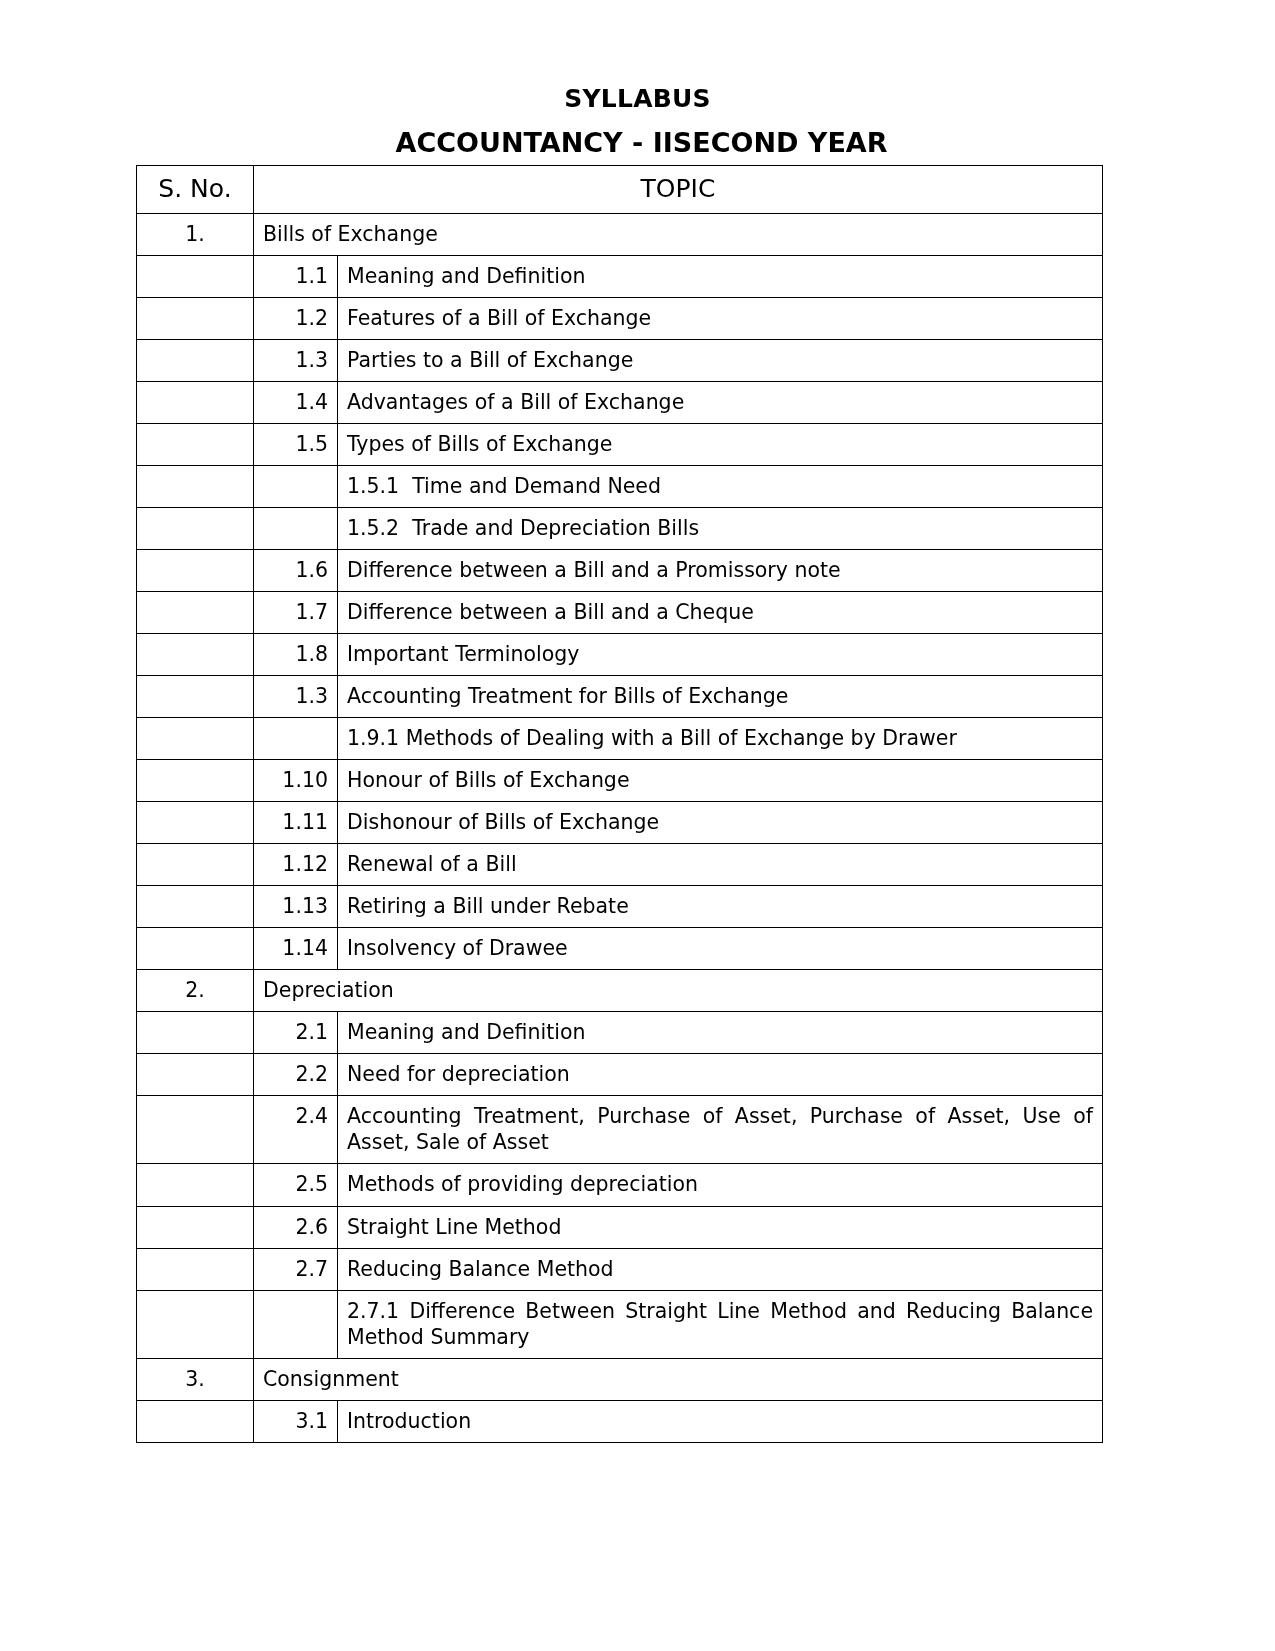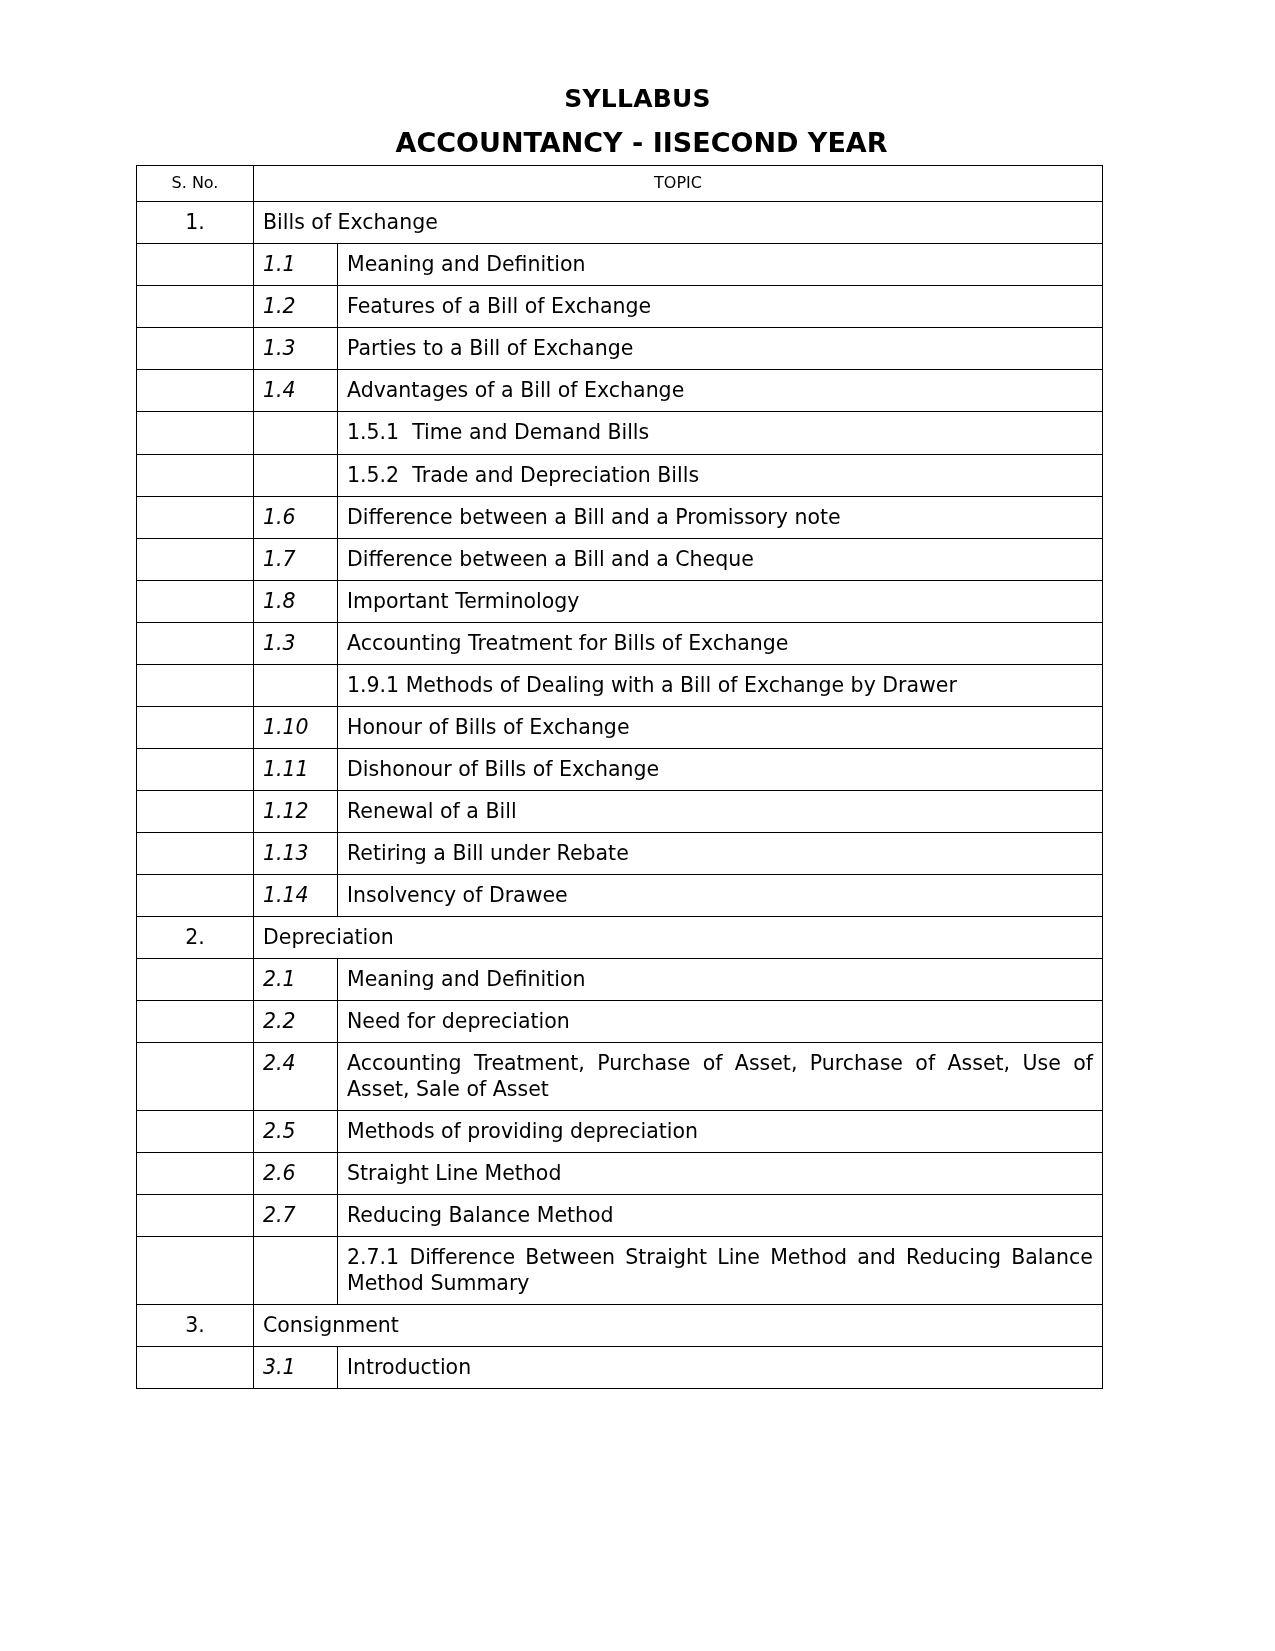--- a/index.html
+++ b/index.html
@@ -65,38 +65,37 @@
     line-height: 1.27;
     font-weight: normal;
   }
   col.c-sno { width: 117px; }
   col.c-num { width: 84px; }
   col.c-topic { width: 765px; }
 
   .hdr td {
     text-align: center;
     font-weight: bold;
-    font-size: 16px;
+    font-size: 25px;
     padding-top: 8px;
     padding-bottom: 13px;
     margin-left: 28px;
   }
   td.sno {
     text-align: center;
     font-weight: bold;
   }
   td.chapter {
     font-weight: bold;
     padding-top: 9px;
     padding-bottom: 12px;
   }
   td.num {
-    text-align: left;
+    text-align: right;
     padding-left: 11px;
-    font-style: italic;
   }
   td.topic {
     text-align: justify;
     text-align-last: left;
     padding-right: 14px;
     padding-left: 11px;
   }
   td.topic-sub {
     text-align: justify;
     text-align-last: left;
@@ -149,22 +148,27 @@
             <td class="num">1.3</td>
             <td class="topic">Parties to a Bill of Exchange</td>
           </tr>
           <tr>
             <td class="empty">&nbsp;</td>
             <td class="num">1.4</td>
             <td class="topic">Advantages of a Bill of Exchange</td>
           </tr>
           <tr>
             <td class="empty">&nbsp;</td>
-            <td class="empty">&nbsp;</td>
-            <td class="topic-sub nowrapspace">1.5.1  Time and Demand Bills</td>
+            <td class="num">1.5</td>
+            <td class="topic">Types of Bills of Exchange</td>
+          </tr>
+          <tr>
+            <td class="empty">&nbsp;</td>
+            <td class="empty">&nbsp;</td>
+            <td class="topic-sub nowrapspace">1.5.1  Time and Demand Need</td>
           </tr>
           <tr>
             <td class="empty">&nbsp;</td>
             <td class="empty">&nbsp;</td>
             <td class="topic-sub nowrapspace">1.5.2  Trade and Depreciation Bills</td>
           </tr>
           <tr>
             <td class="empty">&nbsp;</td>
             <td class="num">1.6</td>
             <td class="topic">Difference between a Bill and a Promissory note</td>

